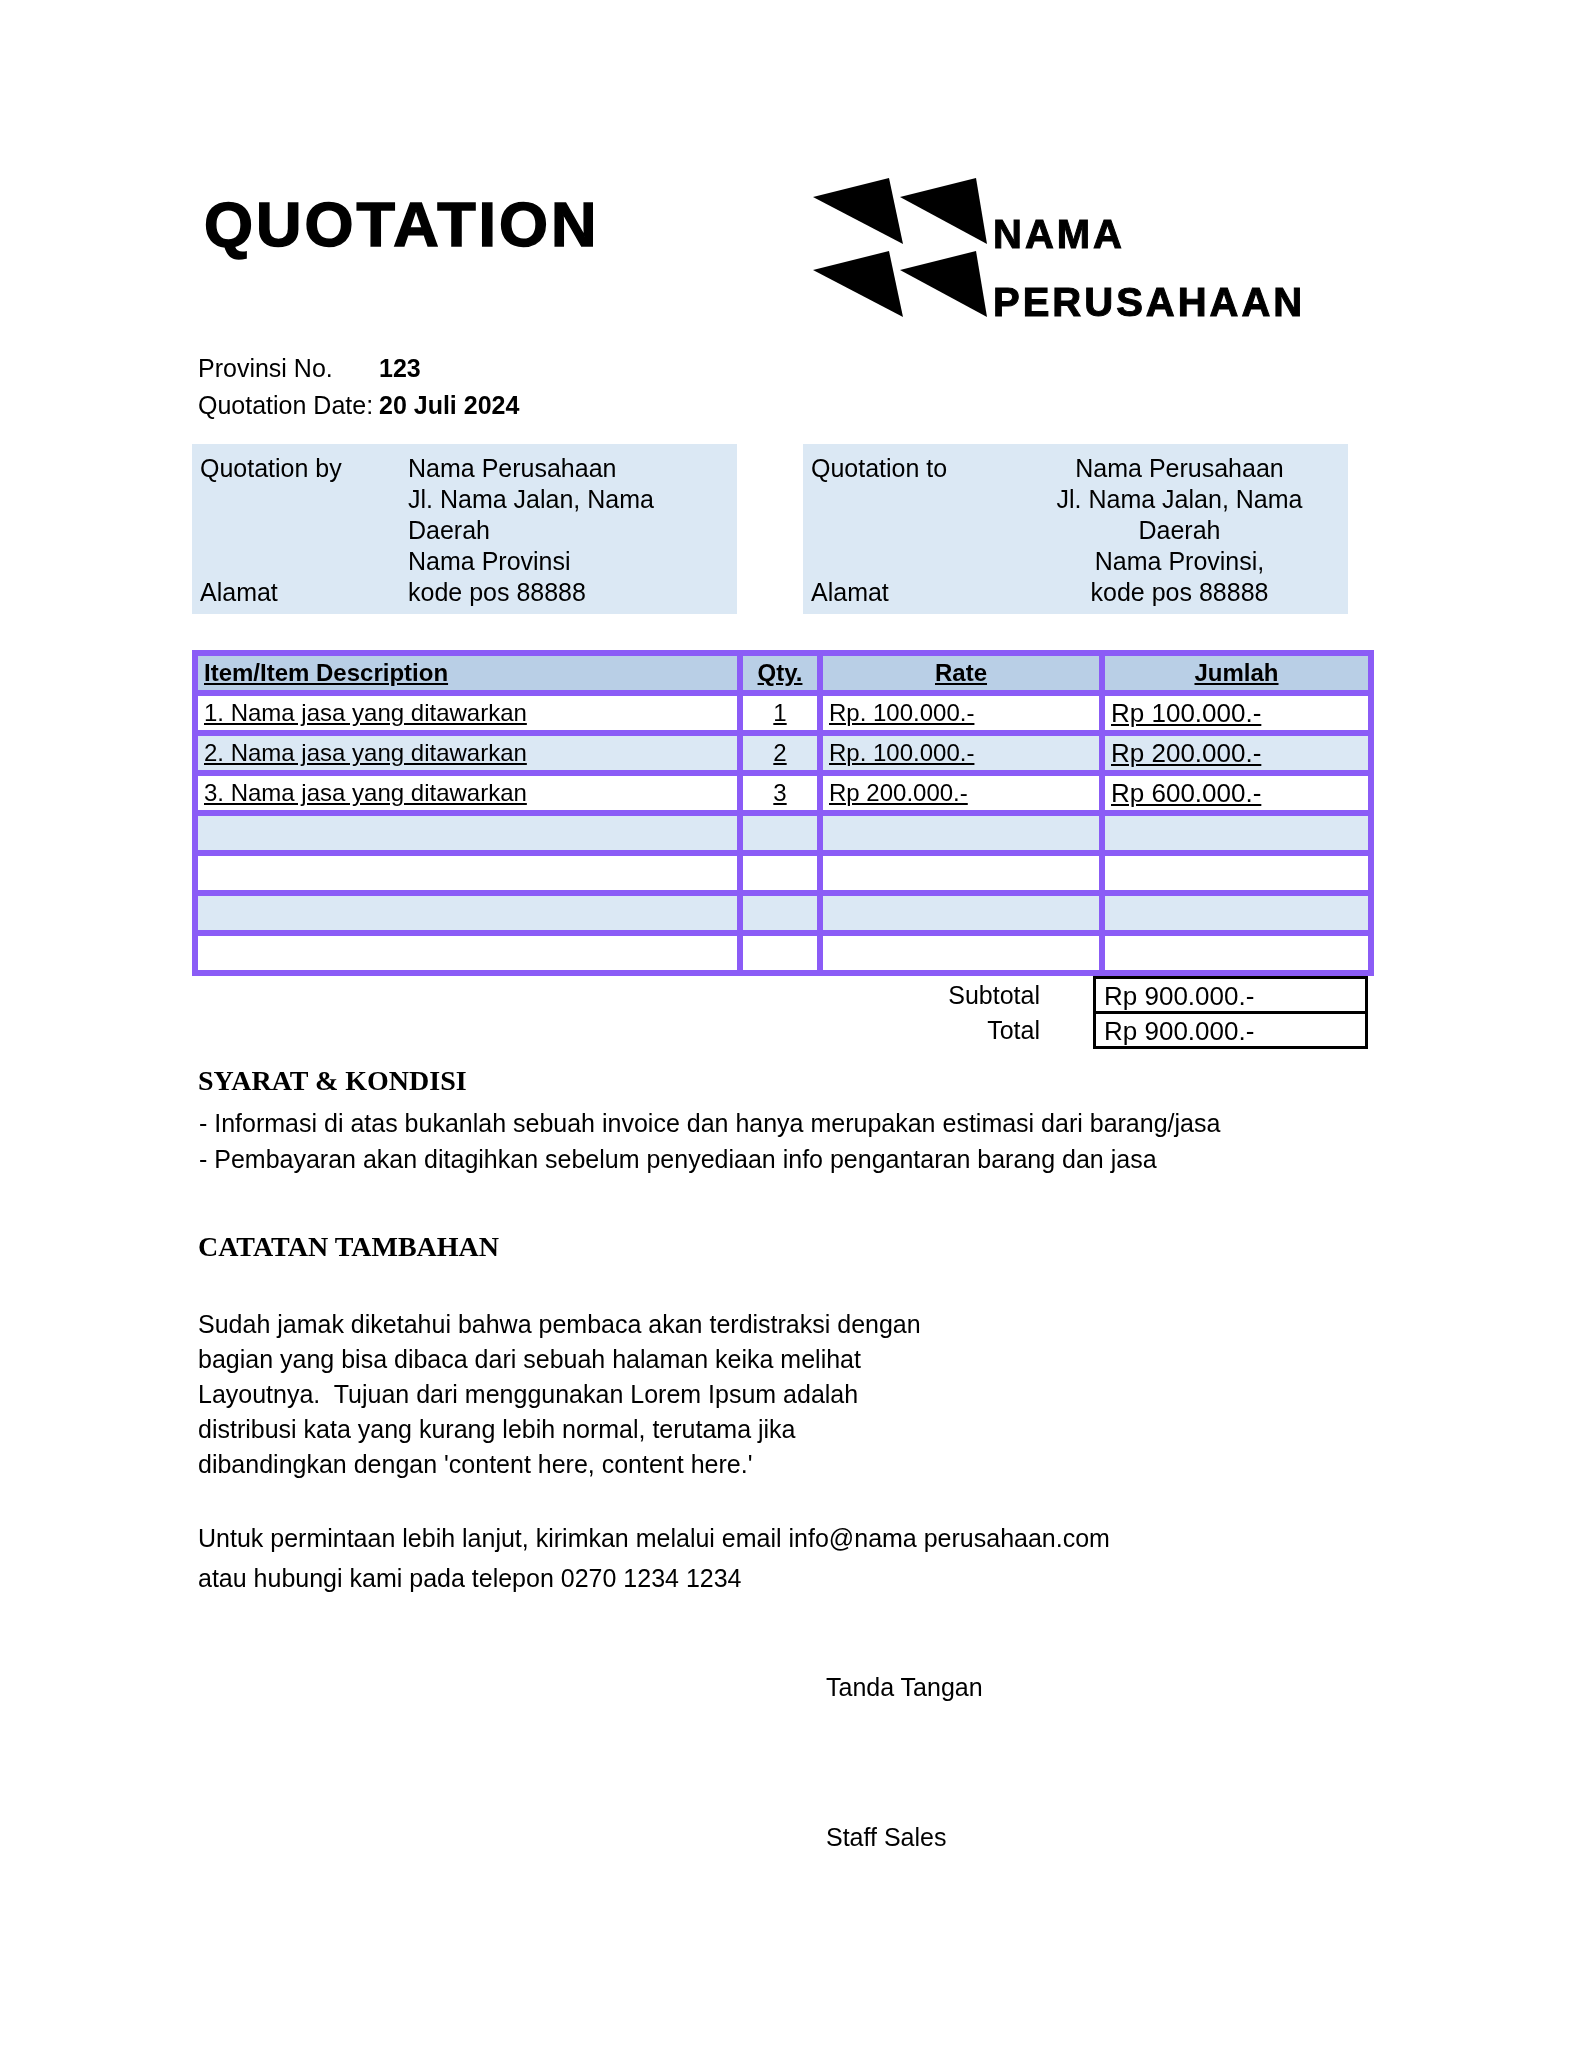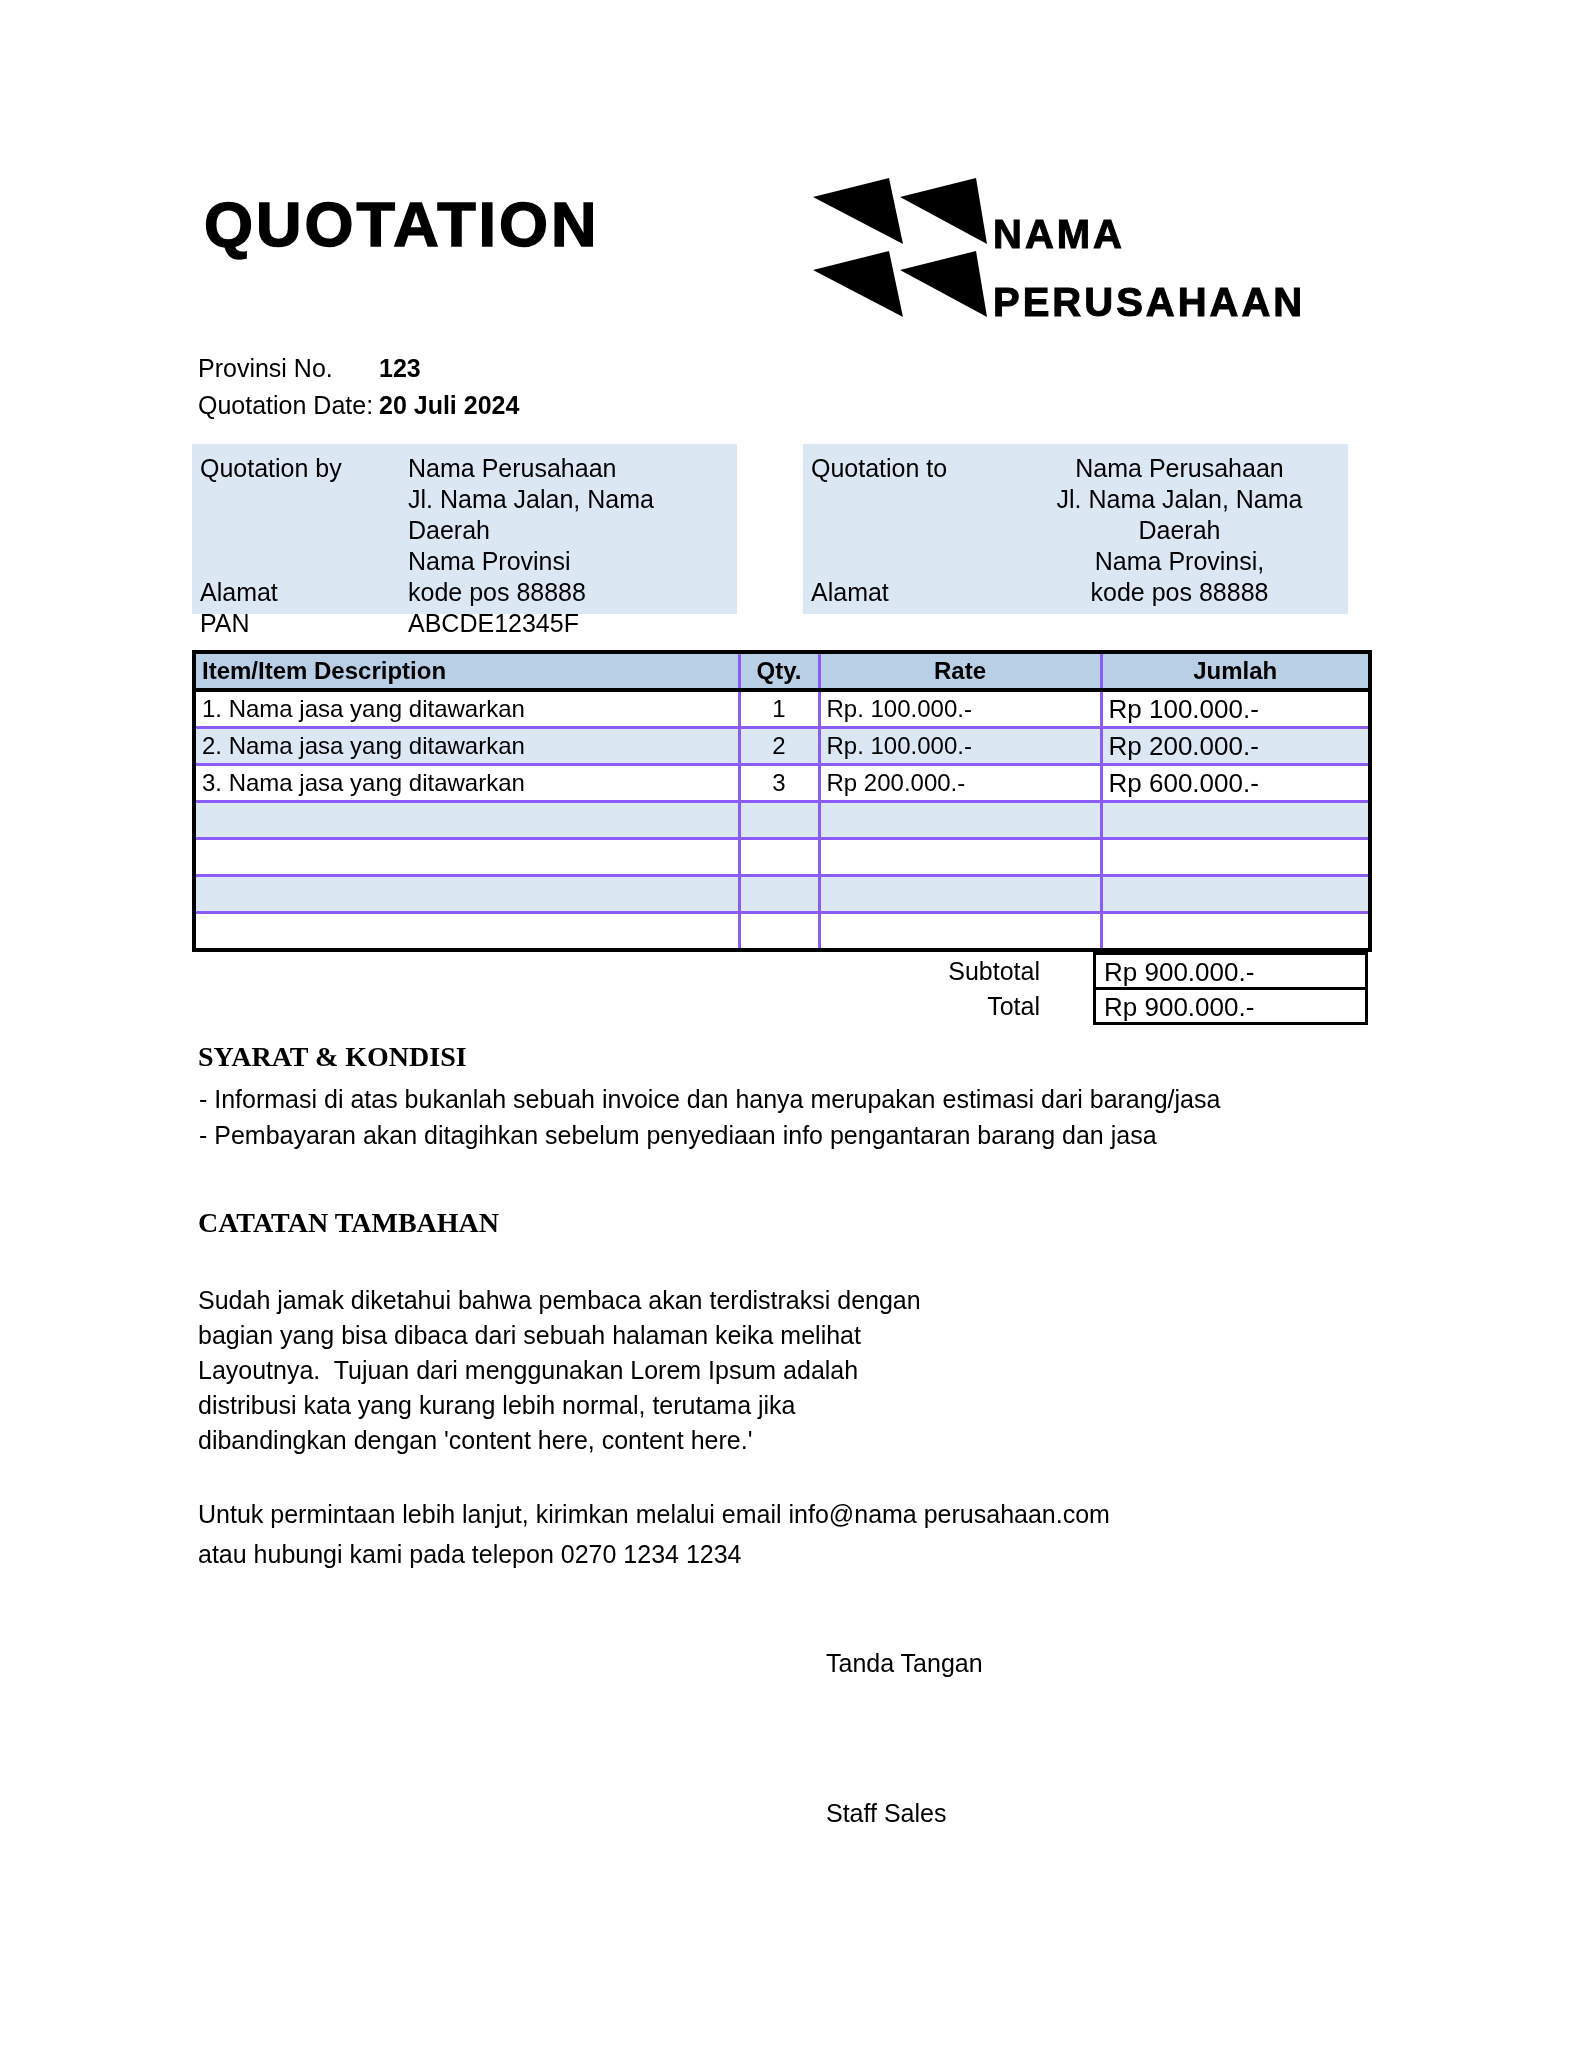--- a/index.html
+++ b/index.html
@@ -52,22 +52,22 @@
   .party-value{flex:1;margin-left:34px;}
   .party-box.to .party-value{text-align:center;}
 
   
   .items-table{
     margin-top:36px;border-collapse:collapse;
     border:4px solid #000;table-layout:fixed;width:1176px;
     font-size:24px;
   }
   .items-table th,.items-table td{
-    border:3px solid #8b5cf6;height:34px;padding:0 6px;
-    overflow:hidden;white-space:nowrap;
+    border:6px solid #8b5cf6;height:34px;padding:0 6px;
+    overflow:hidden;white-space:nowrap;text-decoration:underline;
   }
   .items-table th{background:var(--header-fill,#b9cfe6);font-weight:bold;text-align:center;border-bottom:4px solid #000;}
   .items-table th.desc{text-align:left;}
   .items-table td.qty{text-align:center;}
   .items-table td.jumlah{font-size:26px;}
   .items-table tr.alt td{background:var(--row-alt-fill,#dbe8f4);}
 
   
   .totals{width:1176px;}
   .totals-row{display:flex;justify-content:flex-end;align-items:stretch;}
@@ -136,24 +136,20 @@
           <span class="party-value">Jl. Nama Jalan, Nama Daerah</span>
         </div>
         <div class="party-row">
           <span class="party-label"></span>
           <span class="party-value">Nama Provinsi</span>
         </div>
         <div class="party-row">
           <span class="party-label">Alamat</span>
           <span class="party-value">kode pos 88888</span>
         </div>
-        <div class="party-row">
-          <span class="party-label">PAN</span>
-          <span class="party-value">ABCDE12345F</span>
-        </div>
       </div>
 
       <div class="party-box to">
         <div class="party-row">
           <span class="party-label">Quotation to</span>
           <span class="party-value">Nama Perusahaan</span>
         </div>
         <div class="party-row">
           <span class="party-label"></span>
           <span class="party-value">Jl. Nama Jalan, Nama Daerah</span>

